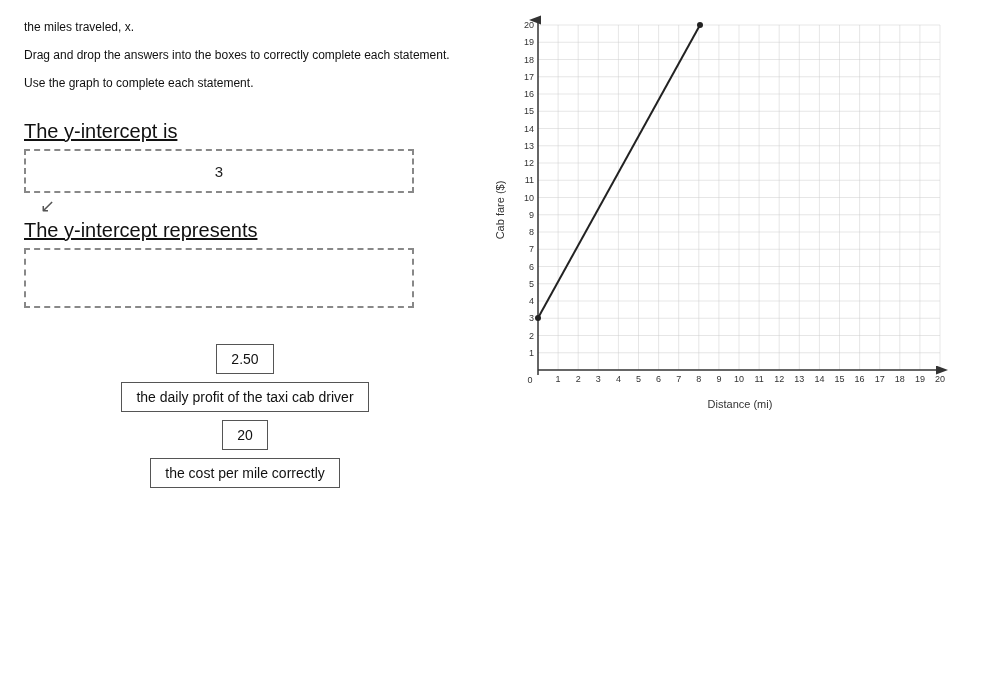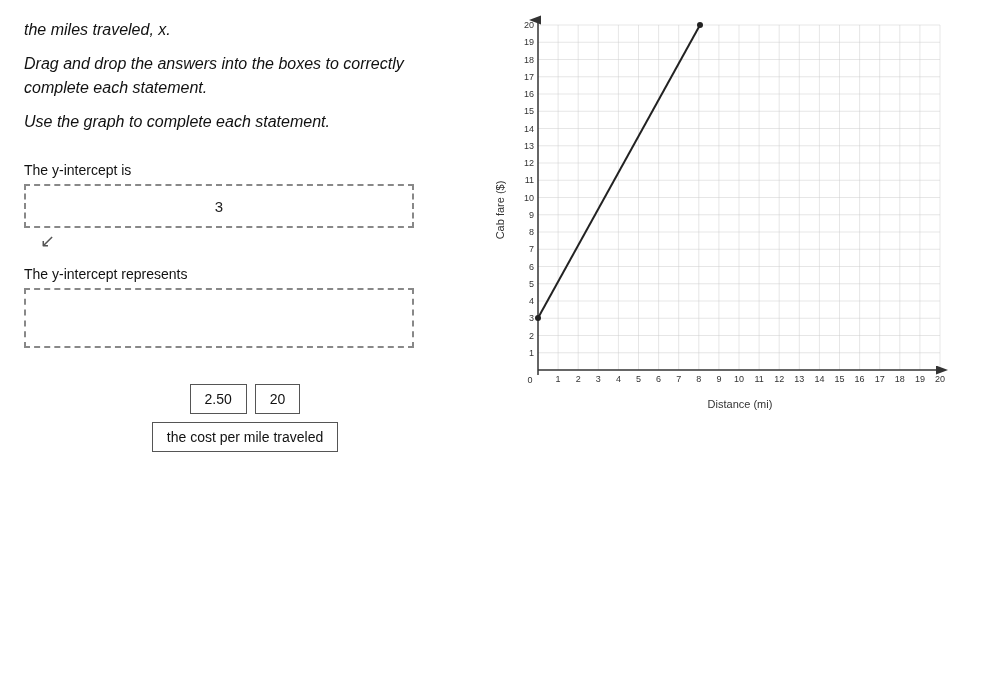--- a/index.html
+++ b/index.html
@@ -14,30 +14,30 @@
       display: flex;
     }
 
     .left-panel {
       width: 490px;
       padding: 18px 24px;
       flex-shrink: 0;
     }
 
     .intro-text {
-      font-size: 16px;
+      font-size: 12px;
       margin-bottom: 10px;
       line-height: 1.5;
-      font-style: italic;
     }
 
     .section-label {
-      font-size: 14px;
+      font-size: 20px;
       margin-top: 28px;
       margin-bottom: 6px;
+      text-decoration: underline;
     }
 
     .drop-box {
       border: 2px dashed #888;
       min-height: 44px;
       width: 390px;
       display: flex;
       align-items: center;
       justify-content: center;
       background: #fff;
@@ -56,20 +56,21 @@
       align-items: center;
       gap: 8px;
       margin-top: 36px;
     }
 
     .drag-row {
       display: flex;
       gap: 8px;
       align-items: center;
       justify-content: center;
+      flex-direction: column;
     }
 
     .drag-chip {
       border: 1px solid #555;
       padding: 6px 14px;
       background: #fff;
       font-size: 14px;
       cursor: grab;
       white-space: nowrap;
     }
@@ -107,37 +108,40 @@
   <p class="intro-text">Use the graph to complete each statement.</p>
 
   <p class="section-label">The y-intercept is</p>
   <div class="drop-box">
     <span>3</span>
   </div>
   <div style="margin-left:16px; margin-top:2px;">
     <span style="font-size:18px; color:#555;">↙</span>
   </div>
 
-  <p class="section-label" style="margin-top:14px;">The y-intercept represents</p>
+  <p class="section-label" style="margin-top:2px;">The y-intercept represents</p>
   <div class="drop-box drop-box-empty">
     <span></span>
   </div>
 
   <div class="drag-options">
     <div class="drag-row">
       <div class="drag-chip">
         <span>2.50</span>
       </div>
       <div class="drag-chip">
+        <span>the daily profit of the taxi cab driver</span>
+      </div>
+      <div class="drag-chip">
         <span>20</span>
       </div>
     </div>
     <div class="drag-row">
       <div class="drag-chip">
-        <span>the cost per mile traveled</span>
+        <span>the cost per mile correctly</span>
       </div>
     </div>
   </div>
 </div>
 
 <div class="right-panel">
   <div class="graph-container">
     <svg class="graph" viewBox="0 0 470 400">
 
       <defs>

